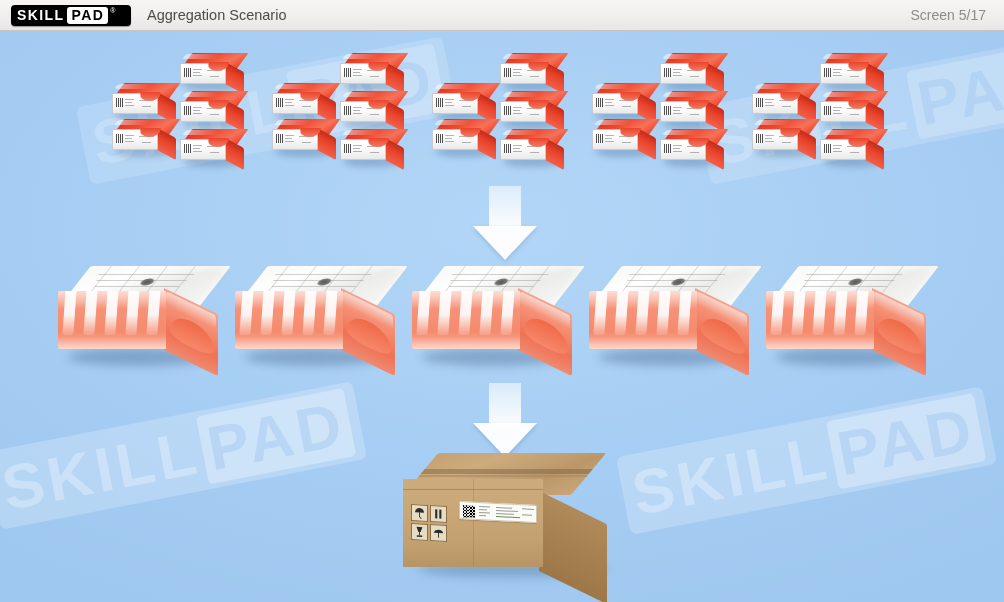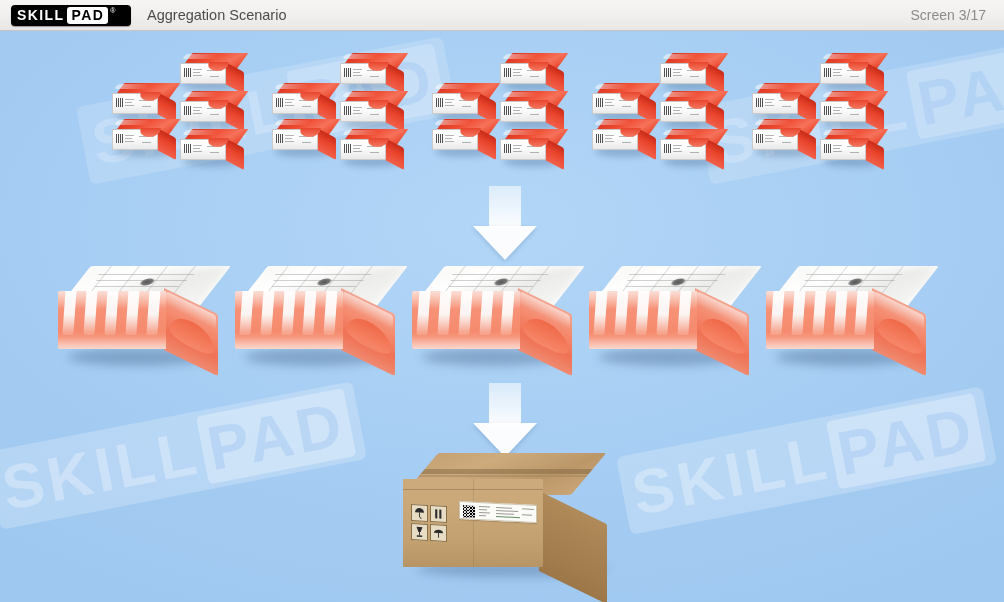--- a/index.html
+++ b/index.html
@@ -304,21 +304,21 @@
 
   <div class="header">
     <div class="logo">
       <span class="skill">SKILL</span>
       <span class="padwrap">
         <span class="pad">PAD</span>
       </span>
       <span class="reg">®</span>
     </div>
     <div class="title">Aggregation Scenario</div>
-    <div class="screen-counter">Screen 3/17</div>
+    <div class="screen-counter">Screen 5/17</div>
   </div>
 
   <div class="stage">
 
     <div class="wm wm3">
       <span class="wm-badge"><span>SKILL</span><span class="wm-pad">PAD</span></span>
     </div>
     <div class="wm wm4">
       <span class="wm-badge"><span>SKILL</span><span class="wm-pad">PAD</span></span>
     </div>

